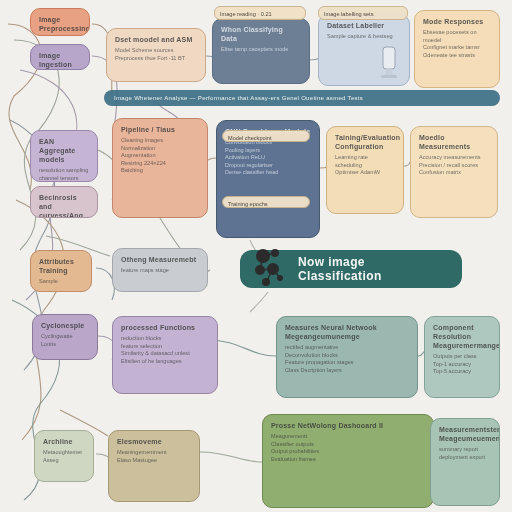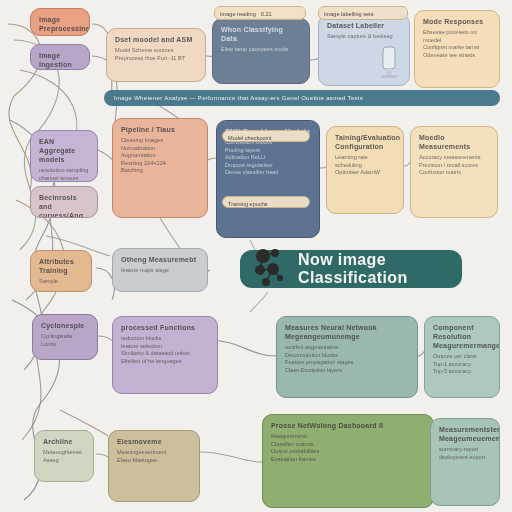--- a/index.html
+++ b/index.html
@@ -52,21 +52,21 @@
     display:flex;
     align-items:center;
     padding:0 10px;
     color:#eef3f2;
     font-size:8px;
     letter-spacing:.3px;
     filter:blur(.3px);
   }
   .band.small{font-size:6px;opacity:.92;}
   .banner-title{
-    font-size:16px;
+    font-size:12px;
     font-weight:bold;
     letter-spacing:.4px;
     filter:blur(.25px);
     color:#f3f6f5;
   }
   .cluster-glyph{
     position:absolute;
     width:46px;height:46px;
   }
 </style>

